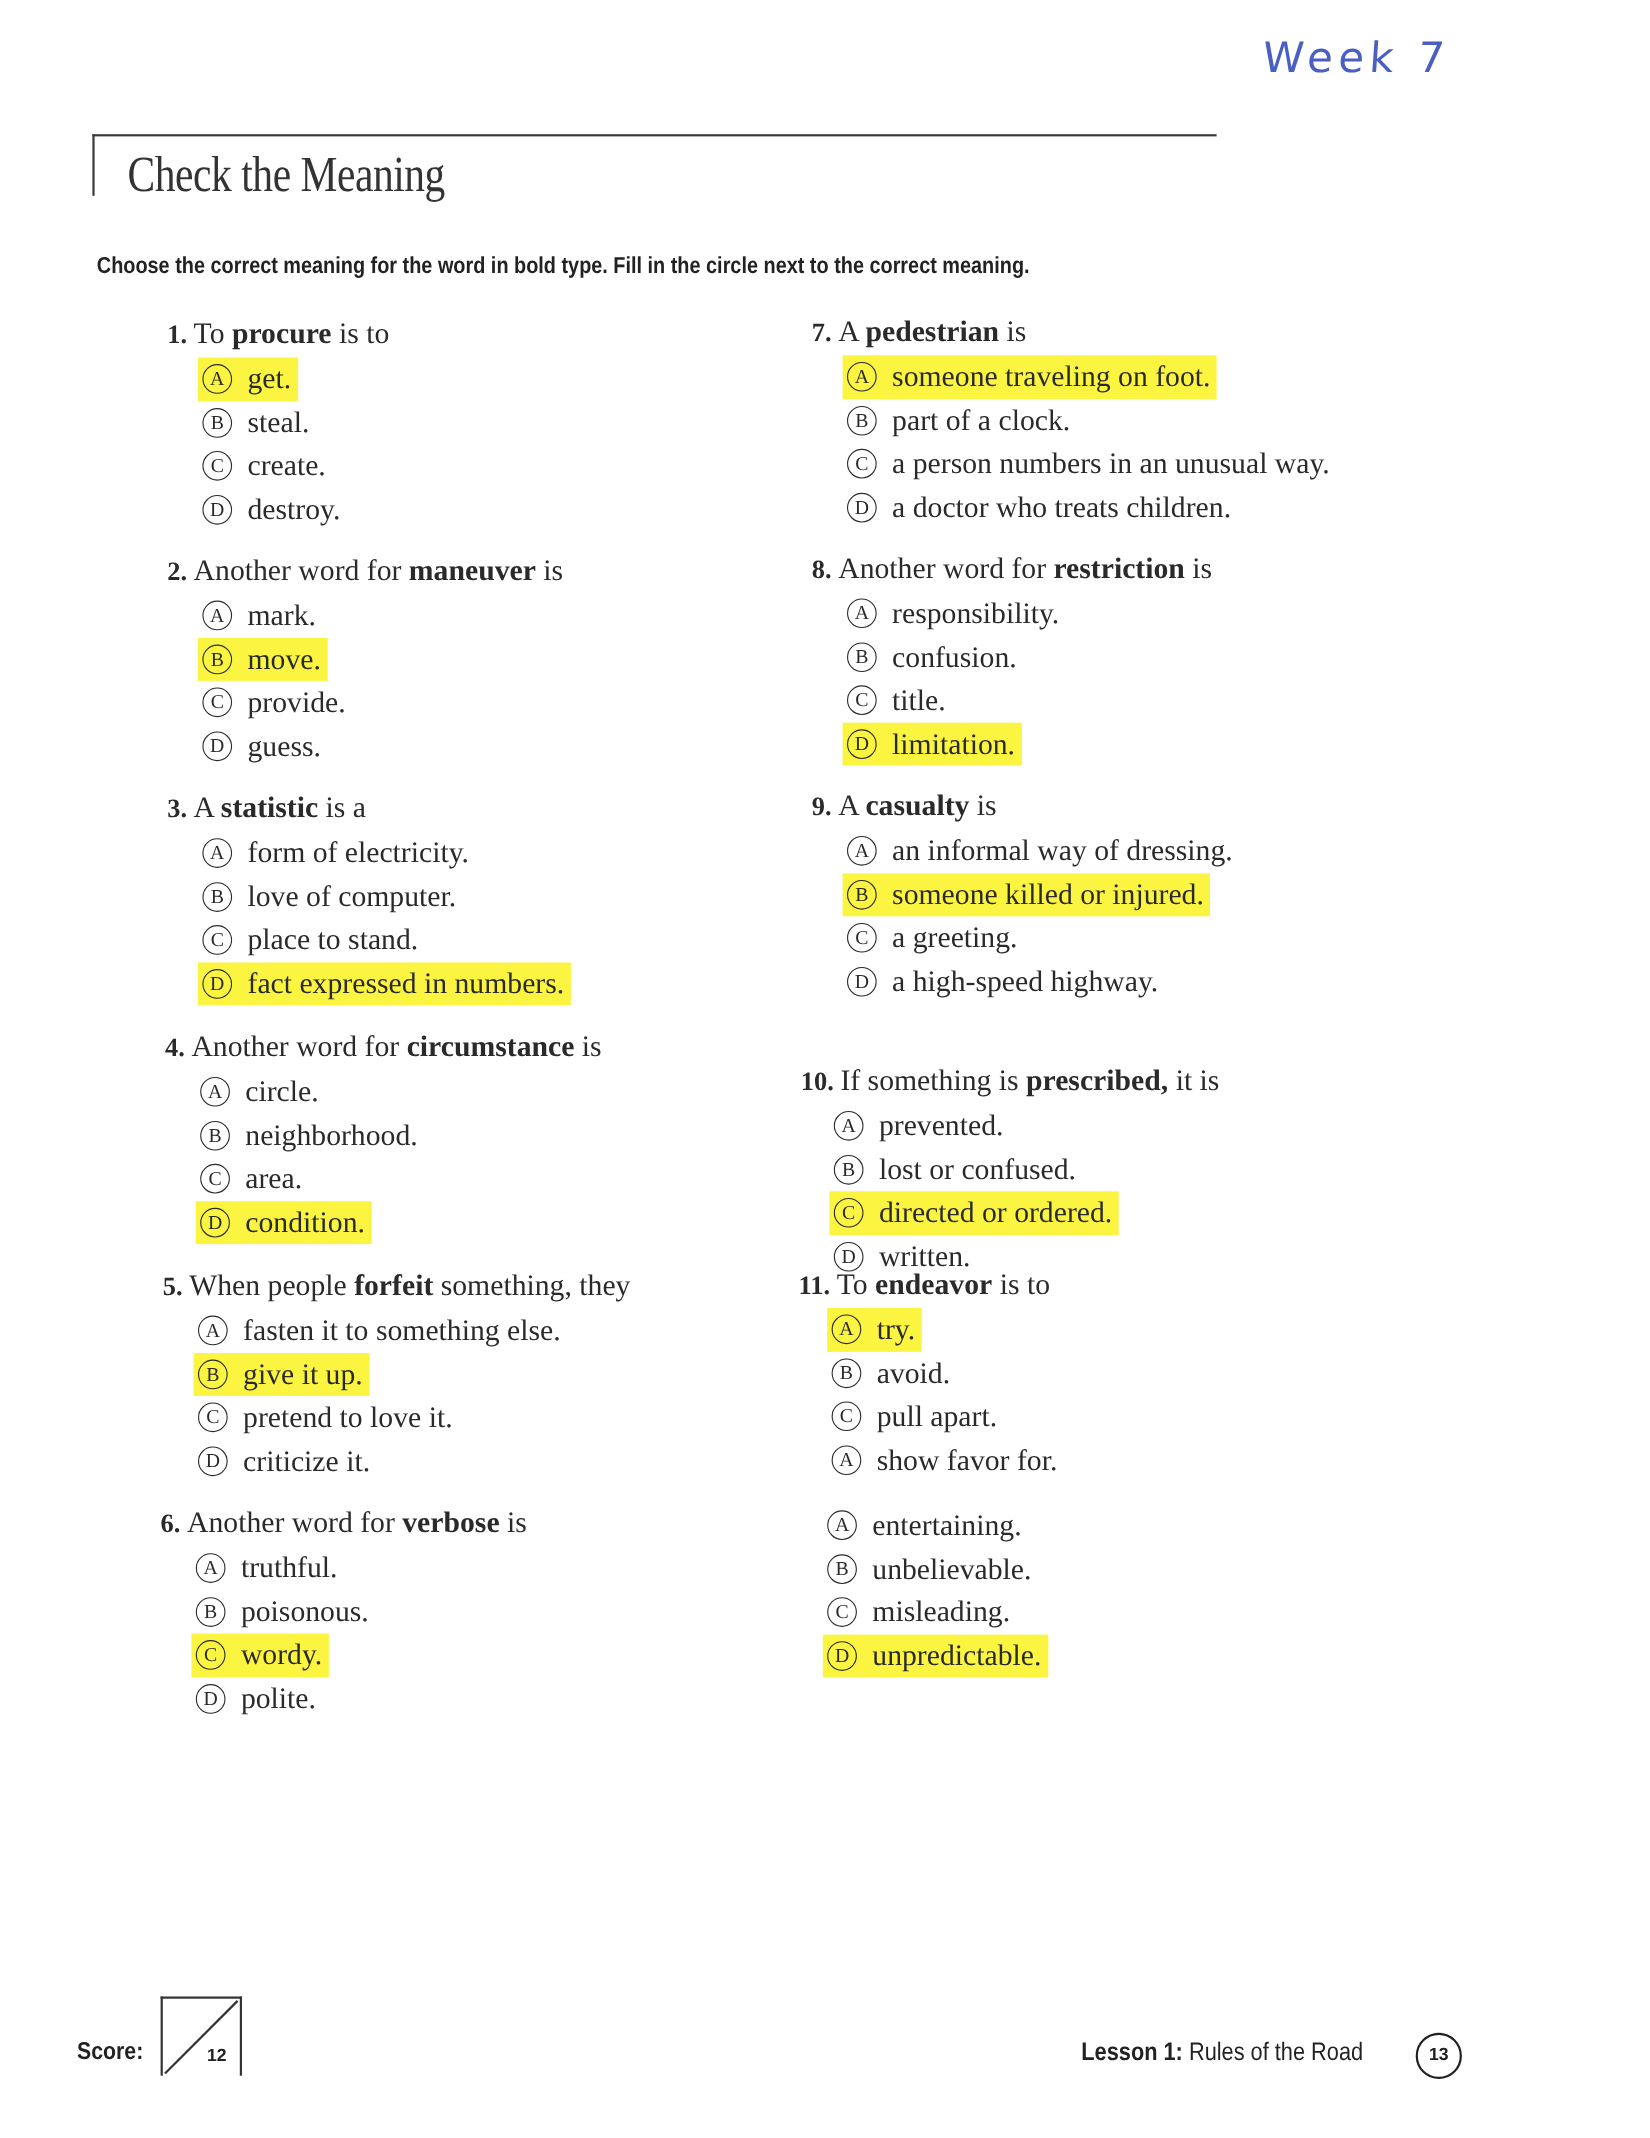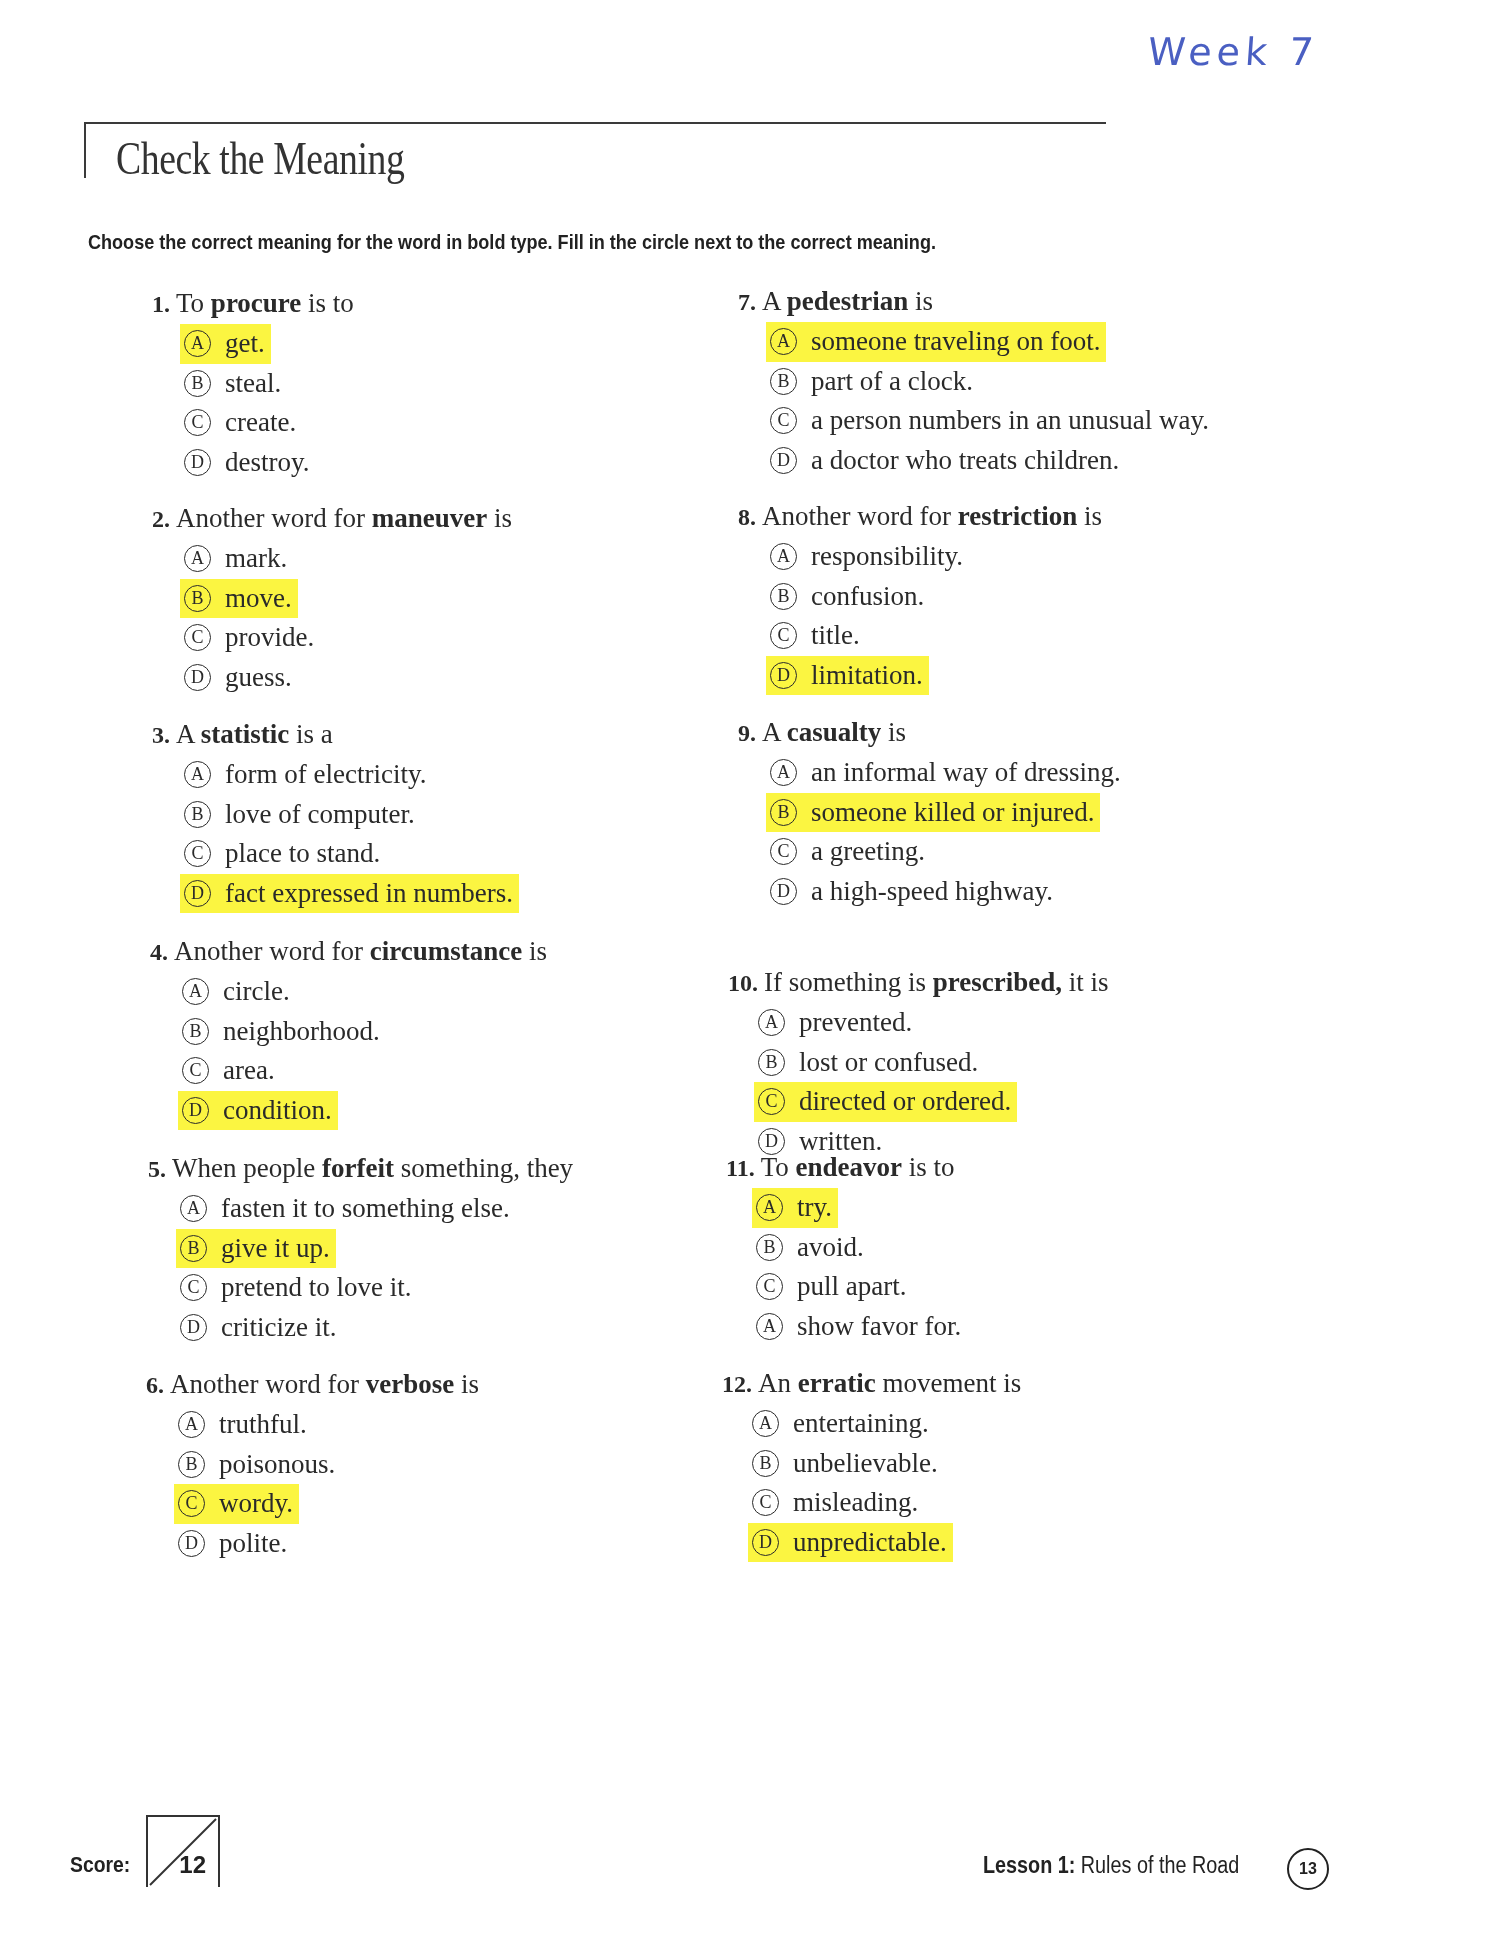--- a/index.html
+++ b/index.html
@@ -52,21 +52,21 @@
     font-family: "Liberation Sans", sans-serif; font-weight: bold; font-size: 22px; color: #222;
     transform: scaleX(0.88); transform-origin: left center;
   }
   .score-box {
     position: absolute; left: 146px; top: 1815px; width: 70px; height: 70px;
     border-top: 2px solid #333; border-right: 2px solid #333; border-left: 2px solid #333;
   }
   .score-box svg { position: absolute; left: 0; top: 0; }
   .score-total {
     position: absolute; right: 12px; bottom: 8px;
-    font-family: "Liberation Sans", sans-serif; font-weight: bold; font-size: 24px; color: #222; margin-top: 24px;
+    font-family: "Liberation Sans", sans-serif; font-weight: bold; font-size: 16px; color: #222; margin-top: 24px;
   }
   .lesson {
     position: absolute; left: 983px; top: 1852px; white-space: nowrap;
     font-family: "Liberation Sans", sans-serif; font-size: 23px; color: #222;
     transform: scaleX(0.86); transform-origin: left center;
   }
   .lesson b { font-weight: bold; }
   .page-num {
     position: absolute; left: 1287px; top: 1848px; width: 38px; height: 38px;
     border: 2px solid #222; border-radius: 50%; display: flex; align-items: center; justify-content: center;
@@ -319,21 +319,20 @@
         <span>pull apart.</span>
       </div>
     <div class="option">
         <span class="bubble">A</span>
         <span>show favor for.</span>
       </div>
   </div>
 </div>
 
 <div class="question" style="left:722px; top:1365px;">
-  <div class="q-stem"><span class="q-num">12.</span><span>An </span><span class="q-word">erratic</span><span> movement is</span></div>
   <div class="options" style="margin-left:30px;">
     <div class="option">
         <span class="bubble">A</span>
         <span>entertaining.</span>
       </div>
     <div class="option">
         <span class="bubble">B</span>
         <span>unbelievable.</span>
       </div>
     <div class="option">

